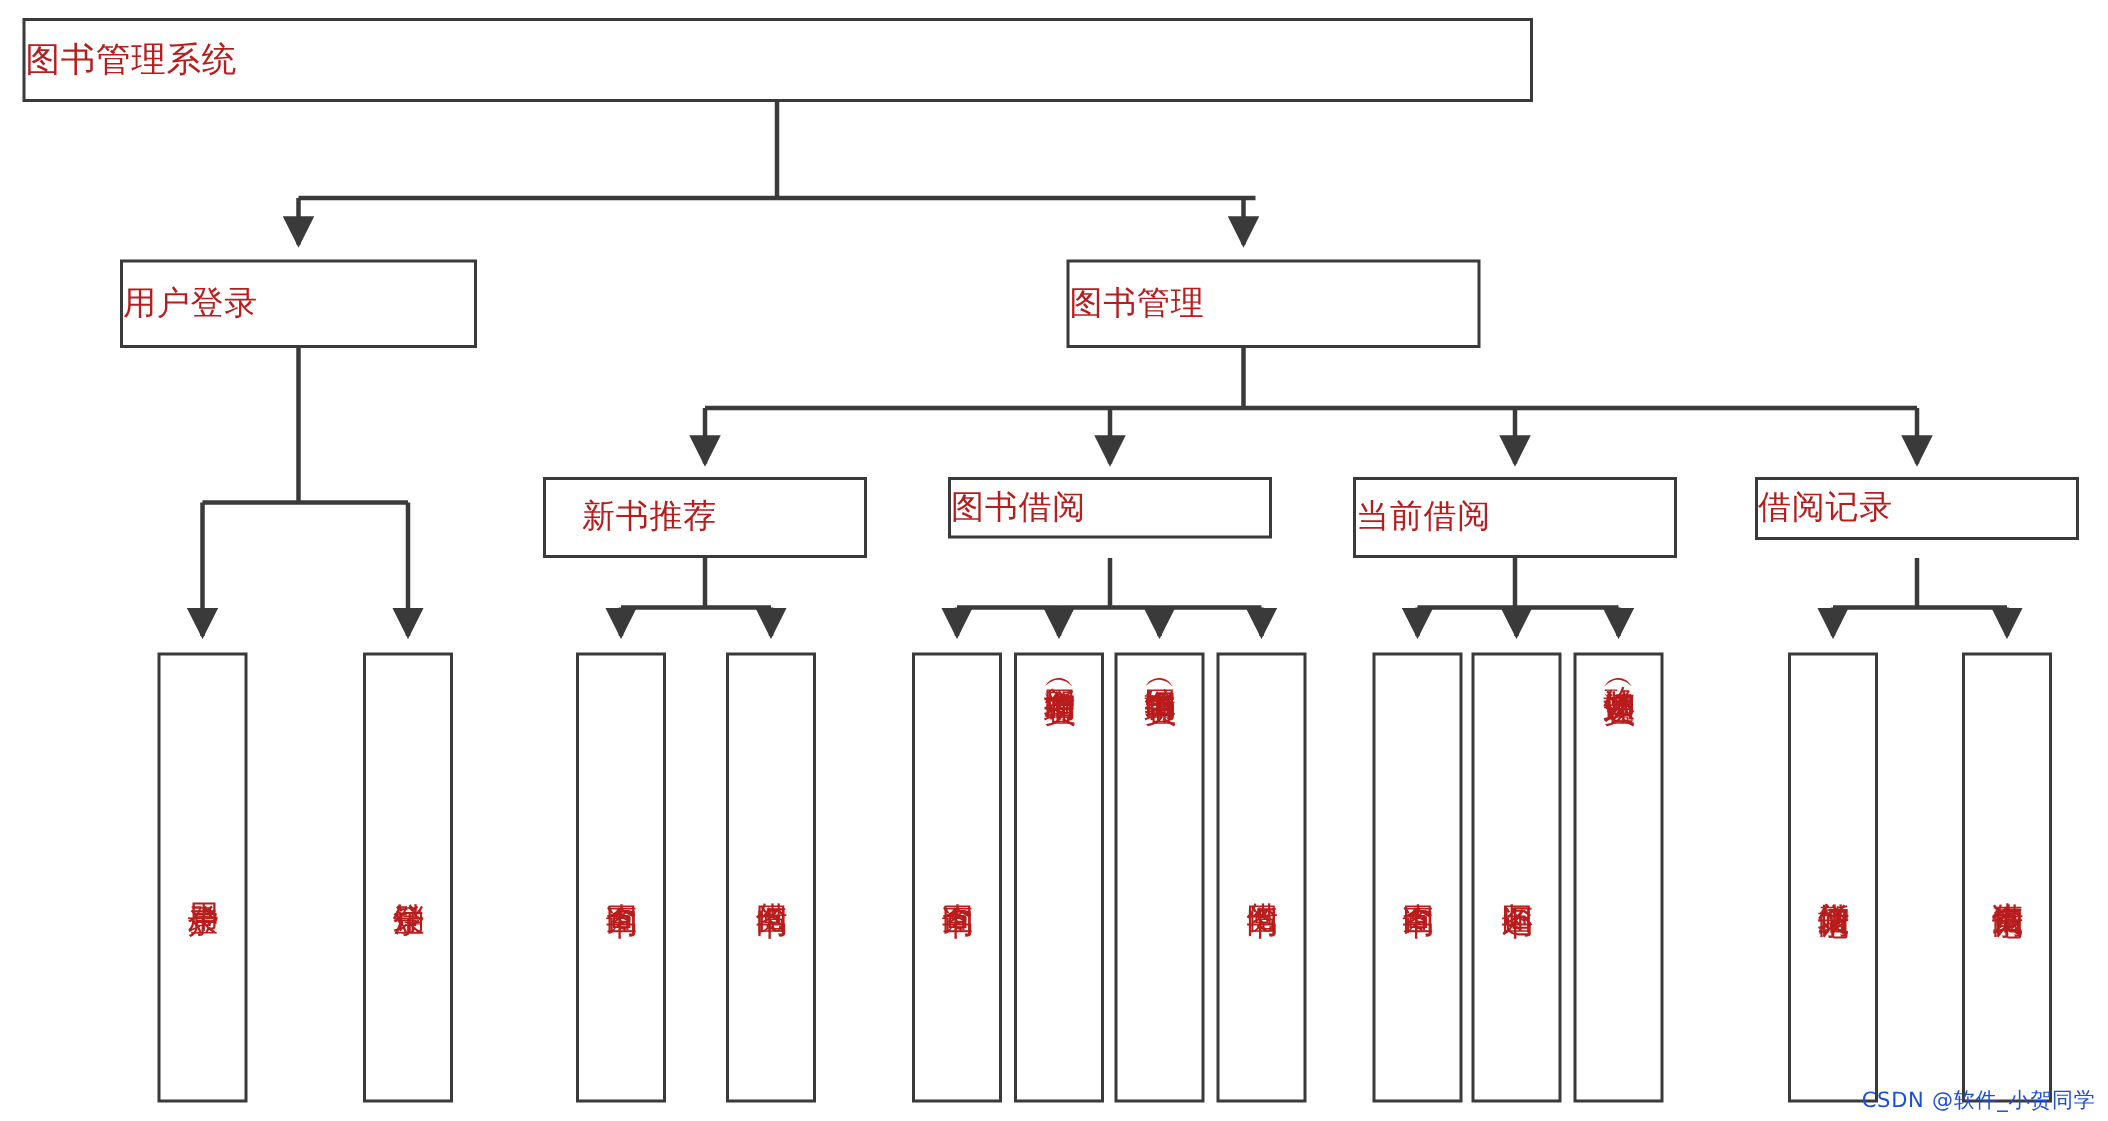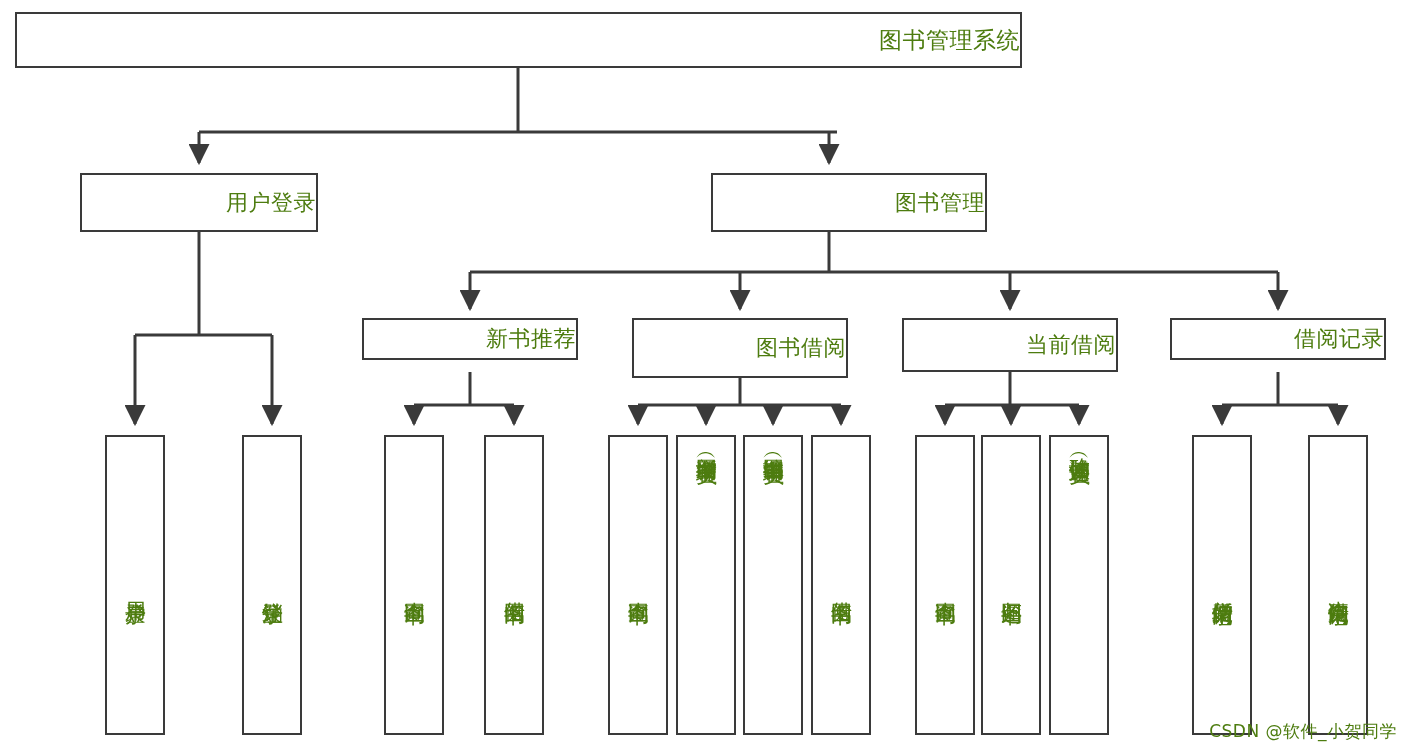--- a/index.html
+++ b/index.html
@@ -26,22 +26,22 @@
     height: 747px;
     pointer-events: none;
   }
   .node {
     position: absolute;
     box-sizing: border-box;
     background: #ffffff;
     border: 2px solid #3a3a3a;
     display: flex;
     align-items: center;
-    justify-content: flex-end;
-    color: #4d7c0f;
+    justify-content: flex-start;
+    color: #b91c1c;
     z-index: 2;
   }
   .node-label {
     display: block;
     text-align: center;
     line-height: 1.06;
     white-space: nowrap;
   }
   
   .node.horiz .node-label {
@@ -66,22 +66,22 @@
     margin: 0 auto;
   }
   .node.leaf.mid .node-label {
     margin-top: auto;
     margin-bottom: auto;
   }
   .watermark {
     position: absolute;
     right: 8px;
     bottom: 4px;
-    font-size: 17px;
-    color: #4d7c0f;
+    font-size: 14px;
+    color: #1d4ed8;
     letter-spacing: 0.5px;
     white-space: nowrap;
     z-index: 3;
     margin-left: 41px;
   }
 </style>
 </head>
 <body>
 
 <div id="canvas">
@@ -140,24 +140,24 @@
     <span class="node-label">图书管理系统</span>
   </div>
 
   <div class="node horiz" style="left:80px; top:173px; width:238px; height:59px;">
     <span class="node-label">用户登录</span>
   </div>
   <div class="node horiz" style="left:711px; top:173px; width:276px; height:59px;">
     <span class="node-label">图书管理</span>
   </div>
 
-  <div class="node horiz" style="left:362px; top:318px; width:216px; height:42px;">
+  <div class="node horiz" style="left:362px; top:318px; width:216px; height:54px;padding-left:24px;">
     <span class="node-label">新书推荐</span>
   </div>
-  <div class="node horiz" style="left:632px; top:318px; width:216px; height:60px;">
+  <div class="node horiz" style="left:632px; top:318px; width:216px; height:41px;">
     <span class="node-label">图书借阅</span>
   </div>
   <div class="node horiz" style="left:902px; top:318px; width:216px; height:54px;">
     <span class="node-label">当前借阅</span>
   </div>
   <div class="node horiz" style="left:1170px; top:318px; width:216px; height:42px;">
     <span class="node-label">借阅记录</span>
   </div>
 
   <div class="node leaf mid" style="left:105px; top:435px; width:60px; height:300px;">

